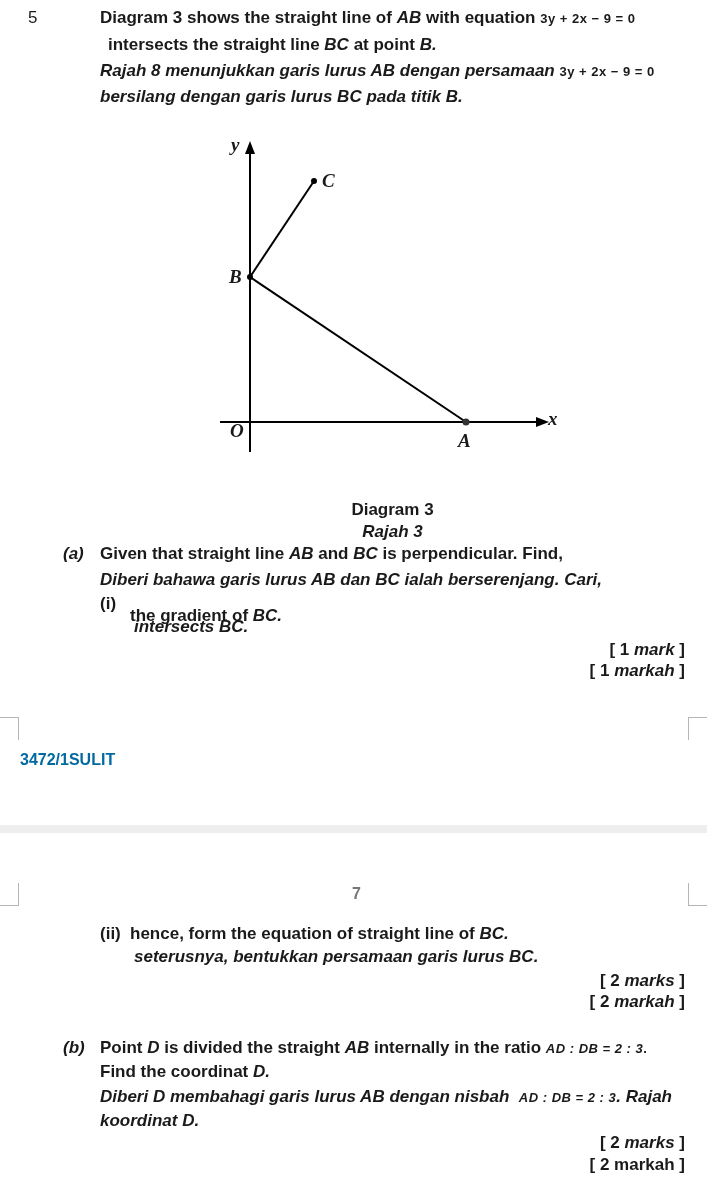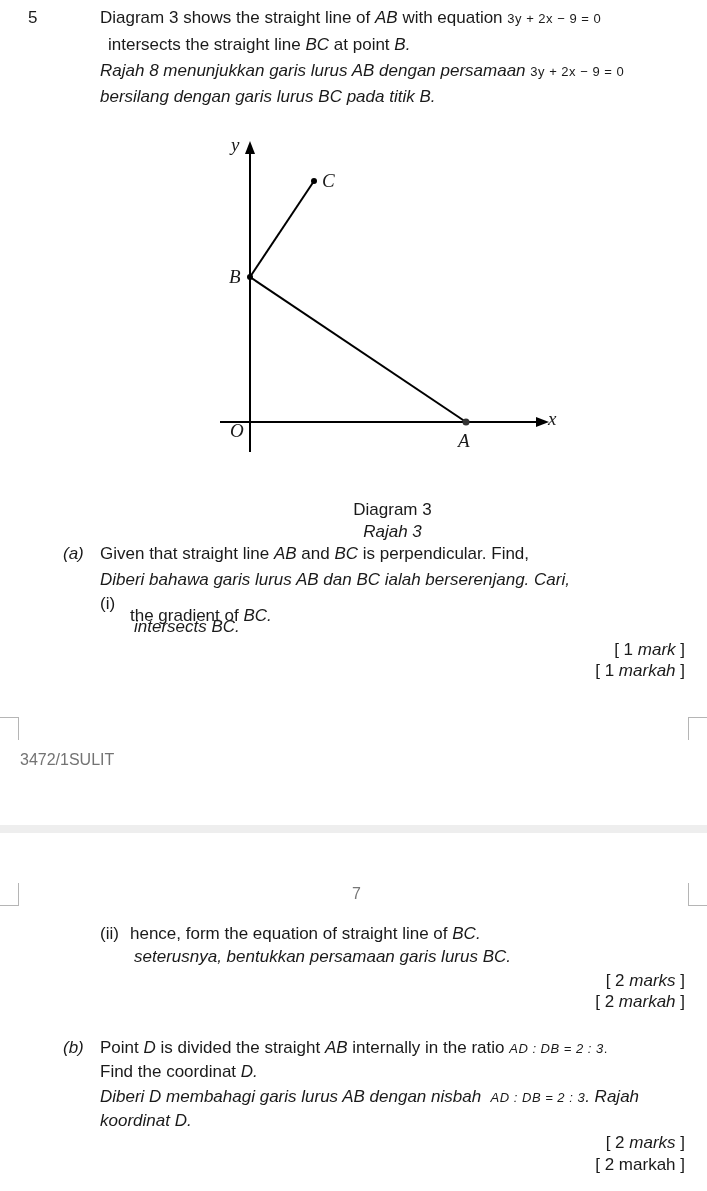--- a/index.html
+++ b/index.html
@@ -1,27 +1,27 @@
 <!DOCTYPE html>
 <html><head>
   <meta charset="utf-8">
   <style>
     html, body { margin: 0; padding: 0; background: #ffffff; }
     body {
       width: 707px; height: 1191px; position: relative; overflow: hidden;
       font-family: "Liberation Sans", "DejaVu Sans", sans-serif;
       color: #1a1a1a; font-size: 17px;
     }
-    .abs { position: absolute; white-space: nowrap; }
+    .abs { position: absolute; white-space: nowrap; font-weight: bold; }
     .it { font-style: italic; }
     .eq { font-family: "Liberation Sans", sans-serif; font-size: 13px; letter-spacing: 0.5px; }
     .right { text-align: center; }
     .center { text-align: center; }
     .qnum { font-weight: normal; }
-    .footer-code { color: #737373; font-size: 16px; }
+    .footer-code { color: #0369a1; font-size: 16px; }
     .page-num { color: #777777; font-size: 16px; }
     .corner { position: absolute; border-color: #b5b5b5; border-style: solid; width: 18px; height: 22px; }
     .page-gap { position: absolute; left: 0; width: 707px; height: 8px; background: #eeeeee; }
     .diagram { position: absolute; left: 0; top: 0; }
     .lbl { font-family: "Liberation Serif", "DejaVu Serif", serif; font-style: italic; font-size: 19px; }
   </style>
 </head>
 <body>
 
 <div class="abs qnum" style="left:28px; top:8px;">5</div>

